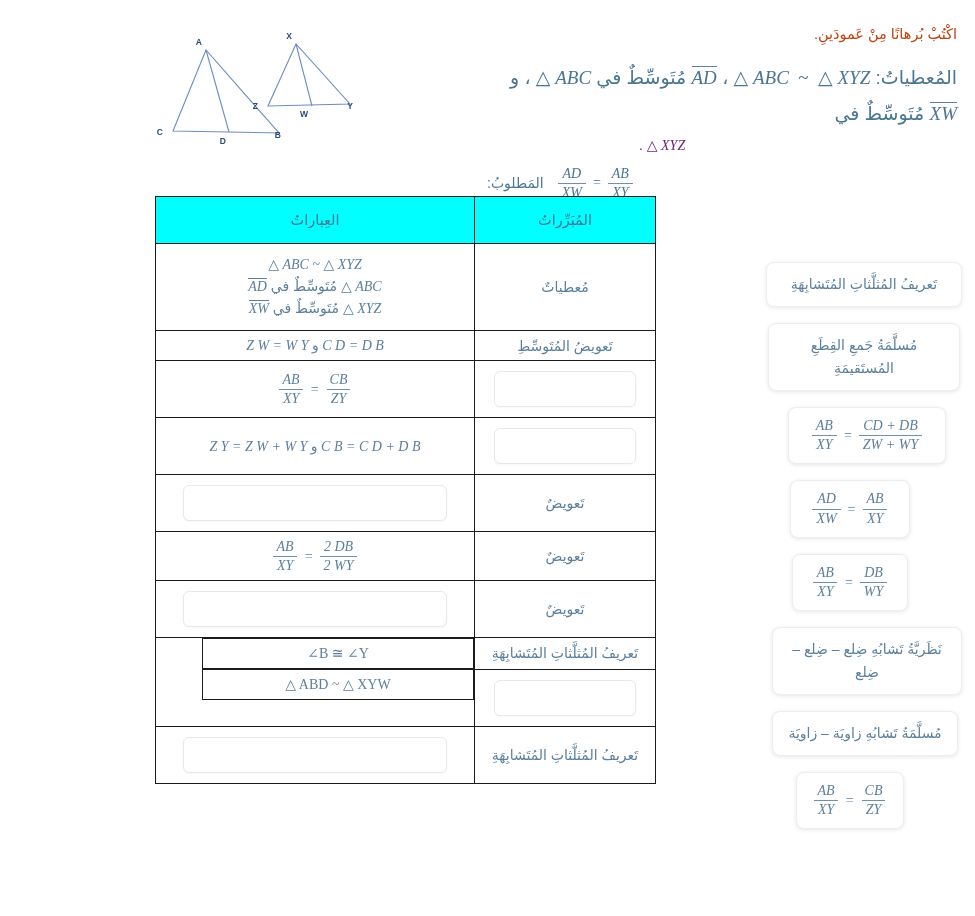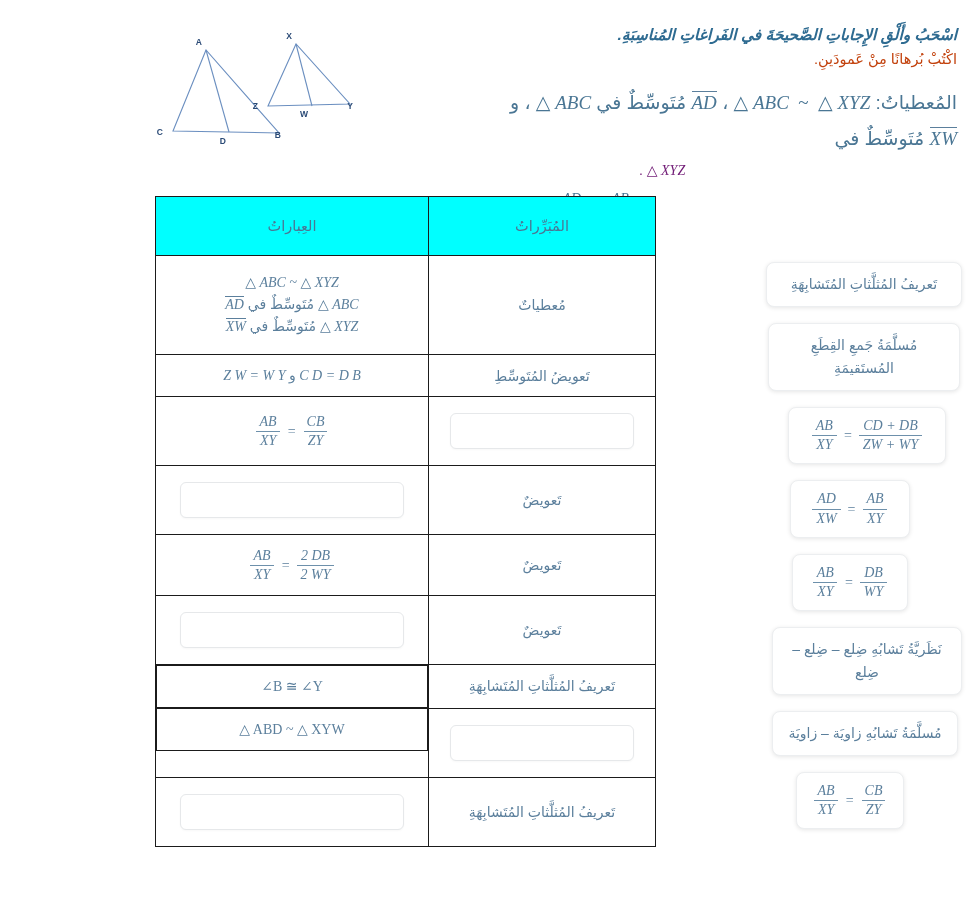--- a/index.html
+++ b/index.html
@@ -62,21 +62,22 @@
   
   .proof-table{
     position:absolute;left:155px;top:196px;width:501px;
     border-collapse:collapse;
     border:1.6px solid #1b1b1b;
     background:#fff;
   }
   .proof-table td,.proof-table th{
     border:1.4px solid #1b1b1b;
     vertical-align:middle;
-    padding:12px 10px;
+    padding:6px 10px;
+    margin-left:46px;
   }
   .proof-table th{
     background:#00ffff;
     color:#4a7694;
     font-size:14.5px;font-weight:normal;
     height:34px;
   }
   .col-just{width:250px;text-align:center;}
   .col-stat{width:250px;text-align:center;}
   .proof-table td{font-size:14px;color:#5b7f9c;text-align:center;}
@@ -118,21 +119,20 @@
   .card.c7{width:190px;margin-right:8px;}
   .card.c8{width:108px;margin-right:66px;}
   .card-math{display:flex;justify-content:center;align-items:center;}
 </style>
 </head>
 <body>
 
 <div class="page">
 
   <div class="prompt">
-    <div class="line1">اسْحَبُ وأَلْقِ الإِجاباتِ الصَّحيحَةَ في الفَراغاتِ المُناسِبَةِ.</div>
     <div class="line2">اكْتُبْ بُرهانًا مِنْ عَمودَينِ.</div>
 
     <div class="given-line">
       <span>المُعطياتُ:</span>
       <span class="mathup">
         <span class="mathup">△&nbsp;<i>ABC</i></span>
         <span class="mathup">&nbsp;~&nbsp;</span>
         <span class="mathup">△&nbsp;<i>XYZ</i></span>
       </span>
       <span>،</span>
@@ -235,20 +235,30 @@
             </span>
             <span class="eq">=</span>
             <span class="frac">
               <span class="num">CB</span>
               <span class="den">ZY</span>
             </span>
           </span>
         </td>
       </tr>
 
+      <tr>
+        <td class="col-just">
+          <span class="dropzone"></span>
+        </td>
+        <td class="col-stat">
+          <span class="mathup" dir="rtl">
+            <span class="math" dir="ltr">Z Y = Z W + W Y</span> و <span class="math" dir="ltr">C B = C D + D B</span>
+          </span>
+        </td>
+      </tr>
 
       <tr>
         <td class="col-just">تَعويضٌ</td>
         <td class="col-stat">
           <span class="dropzone"></span>
         </td>
       </tr>
 
       <tr>
         <td class="col-just">تَعويضٌ</td>

